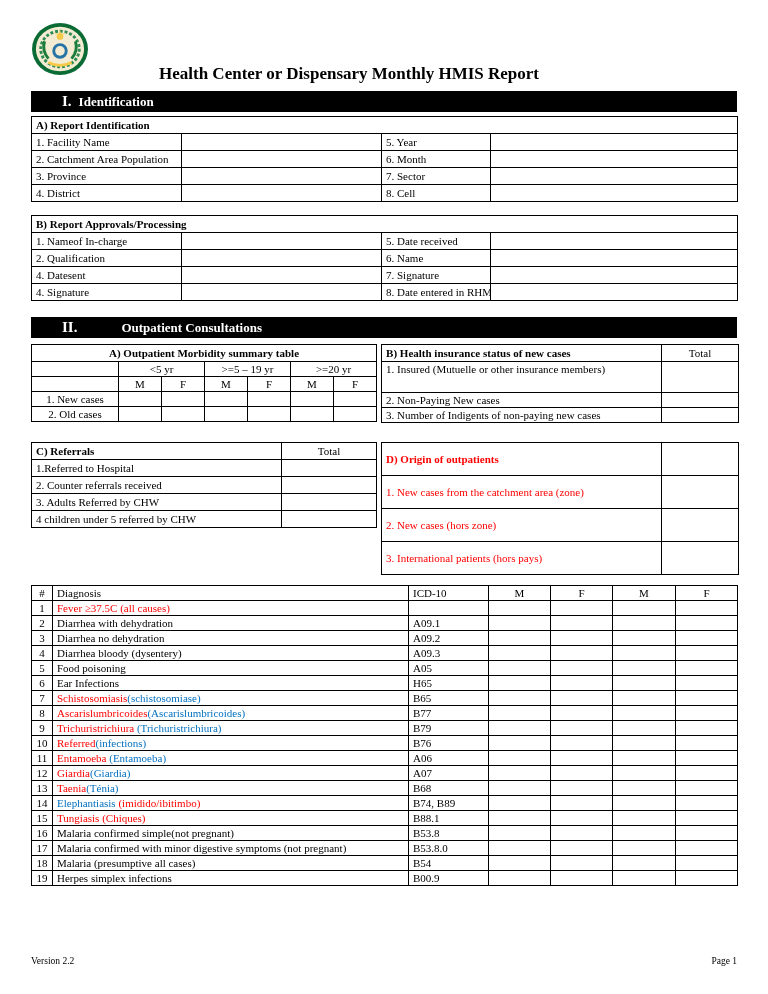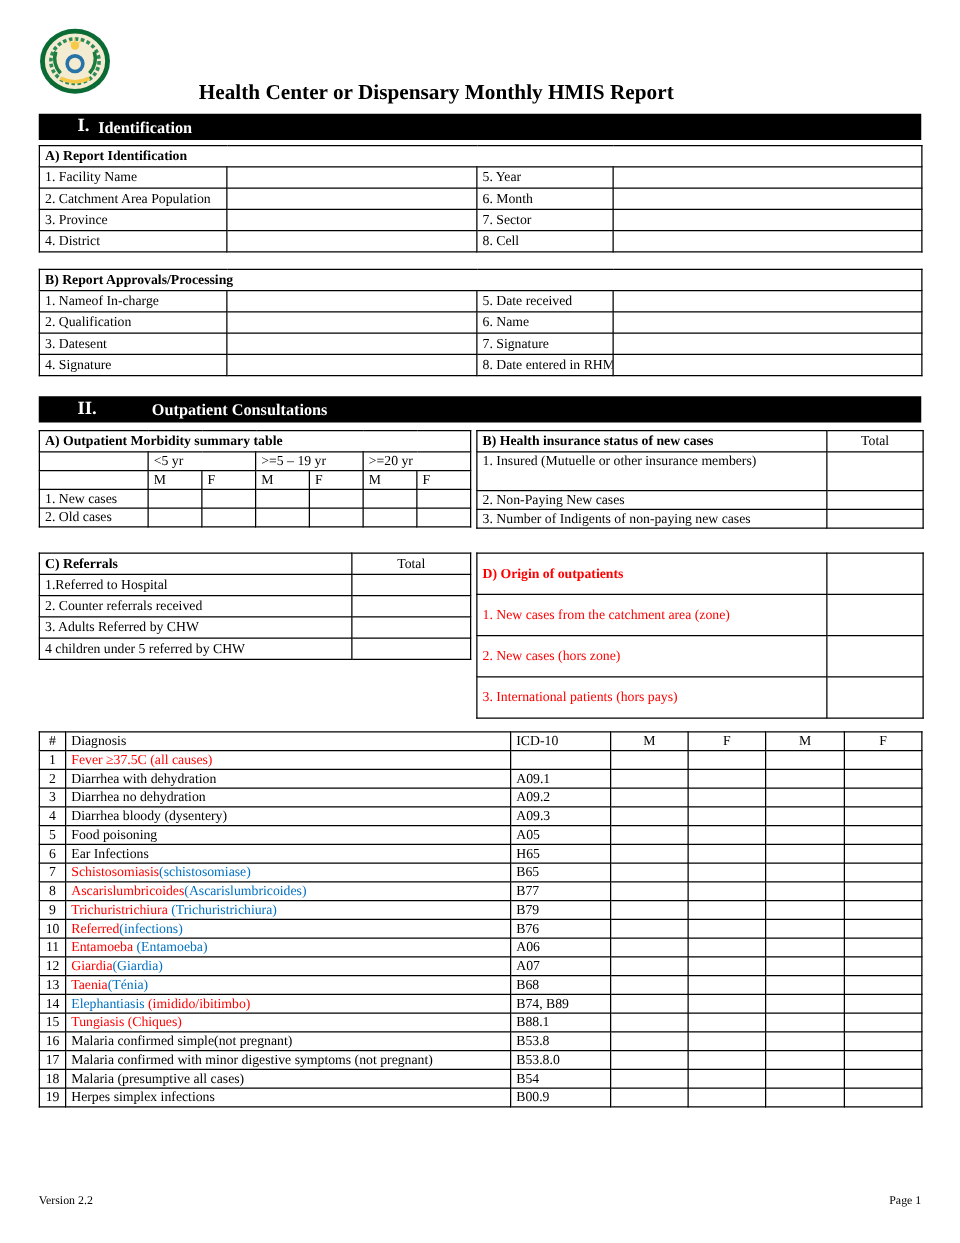--- a/index.html
+++ b/index.html
@@ -18,21 +18,21 @@
   .tbl td { border:1px solid #000; font-size:11px; padding:1px 4px; overflow:hidden; white-space:nowrap; vertical-align:middle; }
   .bold { font-weight:bold; }
   .ctr { text-align:center; }
   .id-tbl { width:706px; margin-top:4px; }
   .id-tbl td { height:17px; }
   .mt13 { margin-top:13px; }
   .bar2 { margin-top:16px;gap:44px; }
   .cols { display:flex; gap:4px; align-items:flex-start; }
   .cols1 { margin-top:6px; }
   .cols2 { margin-top:19px; }
-  .morb-tbl { width:345px; }
+  .morb-tbl { width:345px;text-align:center; }
   .morb-tbl tr.hdr td { height:17px; }
   .morb-tbl tr.sub td { height:14px; }
   .ins-tbl { width:357px; }
   .ins-tbl thead td { height:17px; }
   .ins-tbl tbody td { height:14px; }
   .ins-tbl tbody tr:first-child td { height:31px; vertical-align:top; }
   .ref-tbl { width:345px; }
   .ref-tbl td { height:17px; }
   .org-tbl { width:357px; }
   .org-tbl td { height:33px; color:#FF0000; }
@@ -140,21 +140,21 @@
   </tr>
 
   <tr>
     <td>2. Qualification</td>
     <td></td>
     <td>6. Name</td>
     <td></td>
   </tr>
 
   <tr>
-    <td>3. Datesent</td>
+    <td>4. Datesent</td>
     <td></td>
     <td>7. Signature</td>
     <td></td>
   </tr>
 
   <tr>
     <td>4. Signature</td>
     <td></td>
     <td>8. Date entered in RHMIS</td>
     <td></td>

